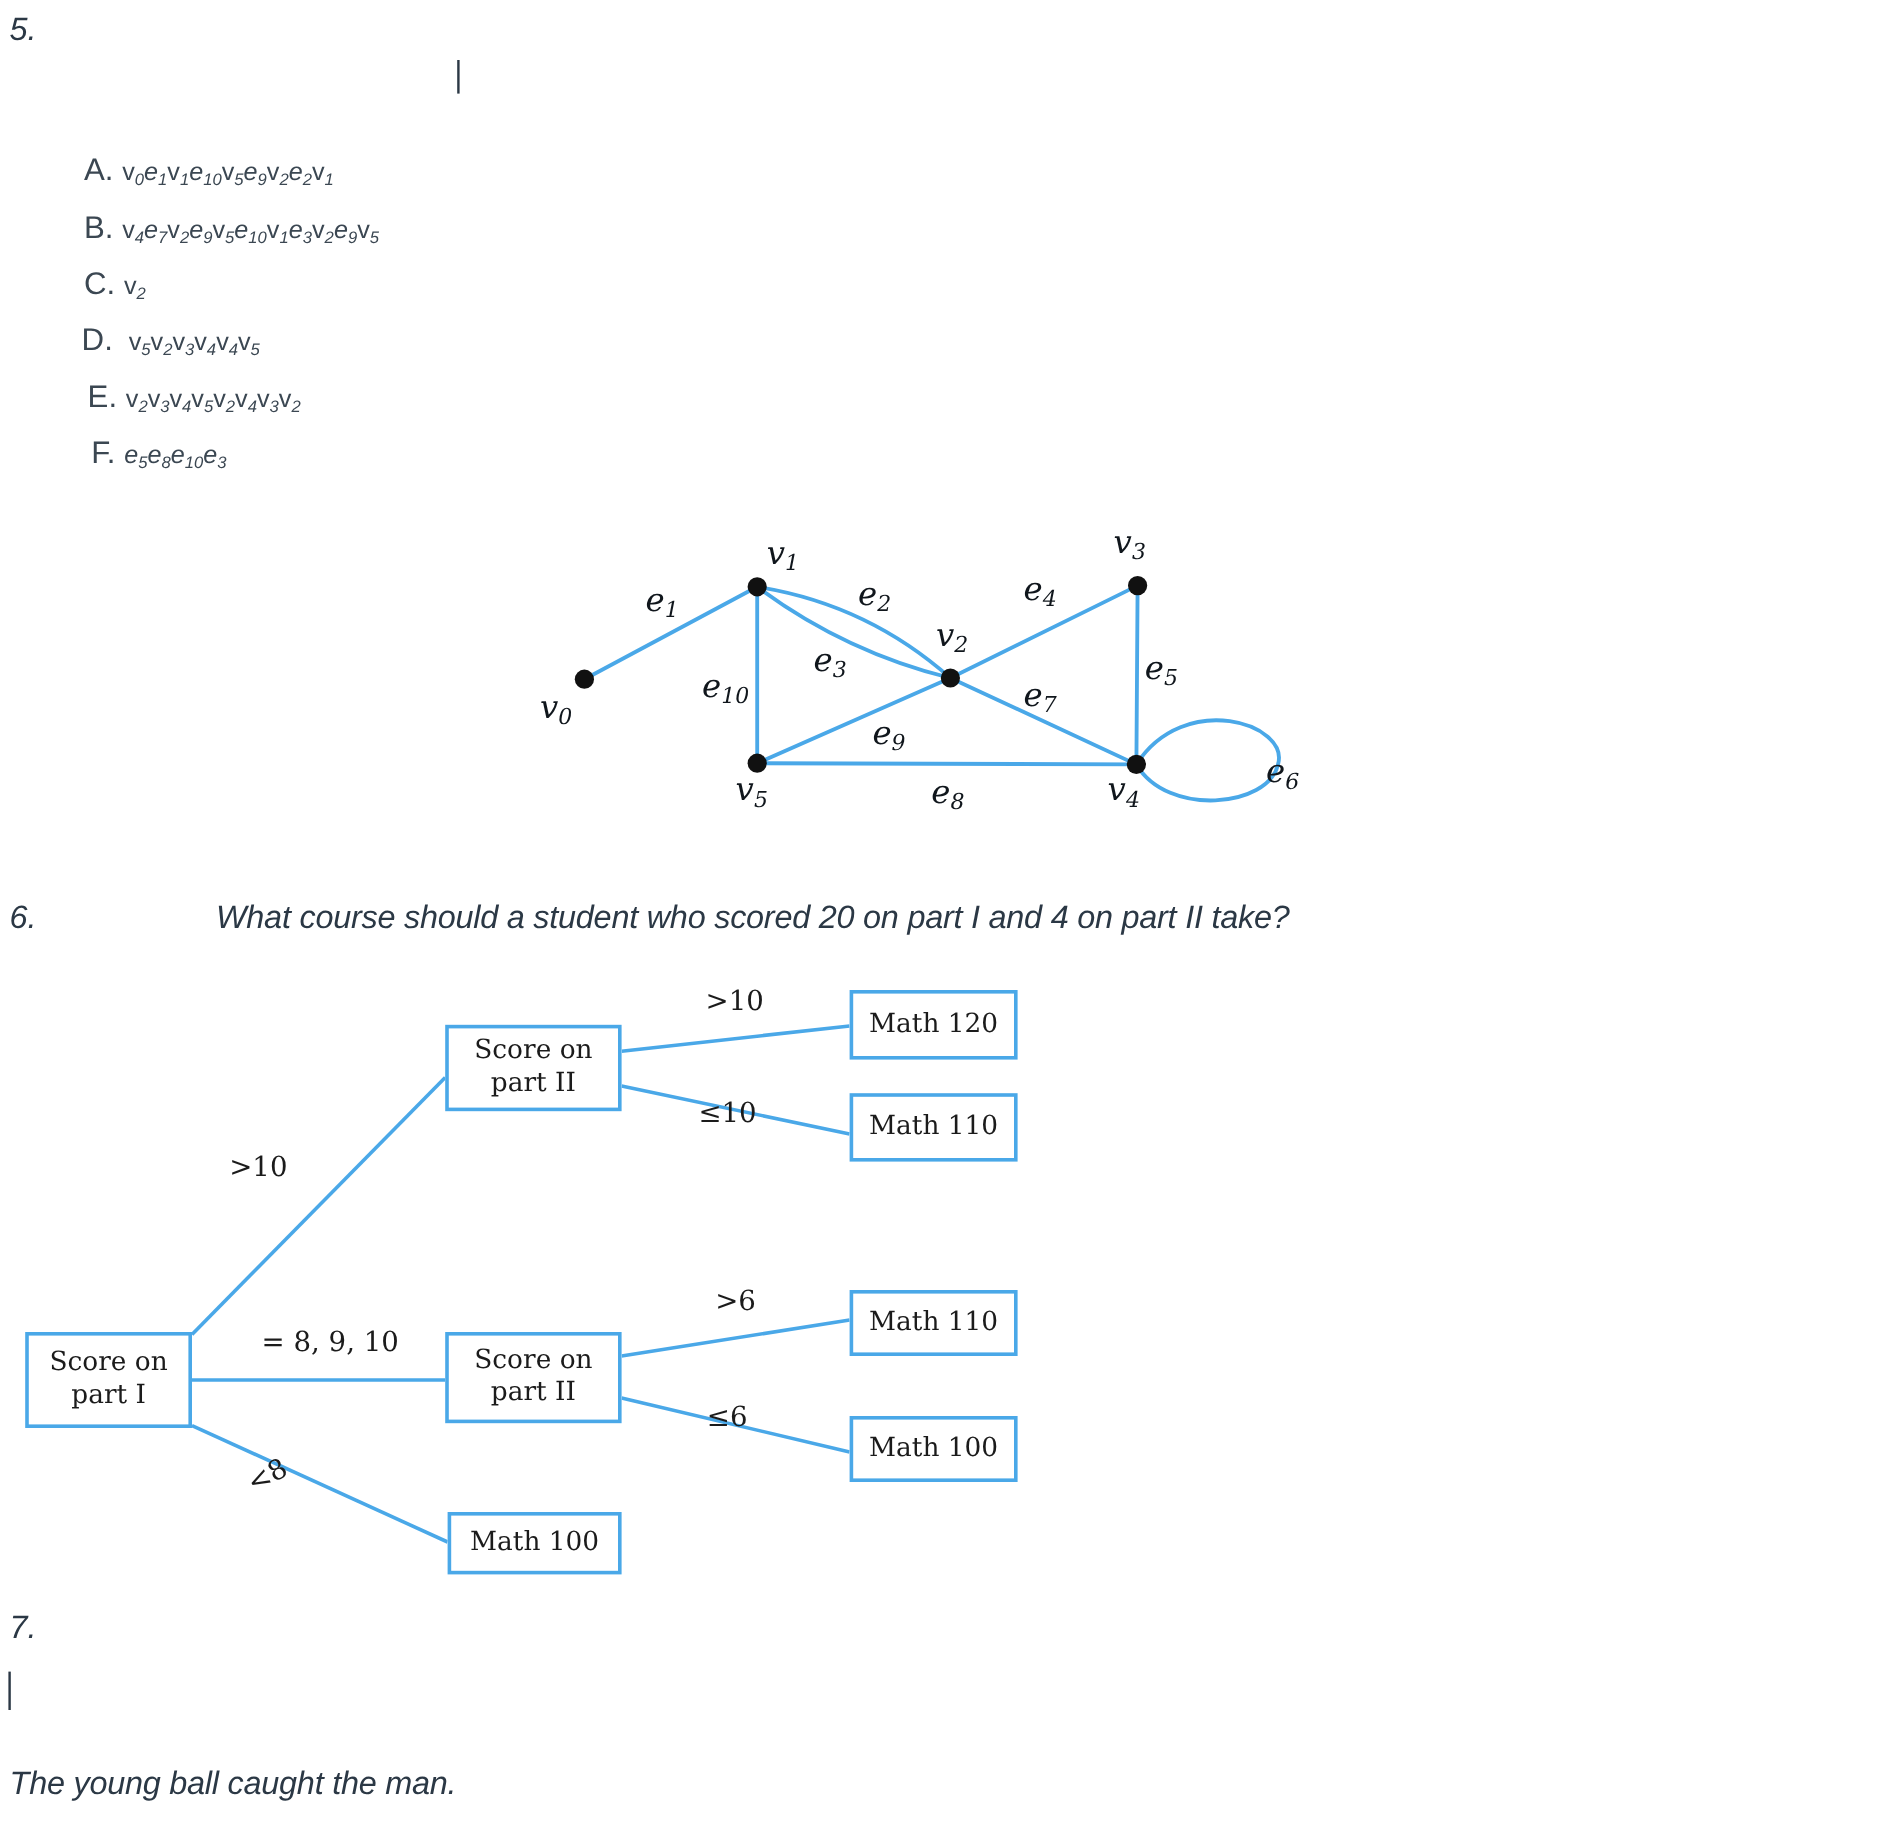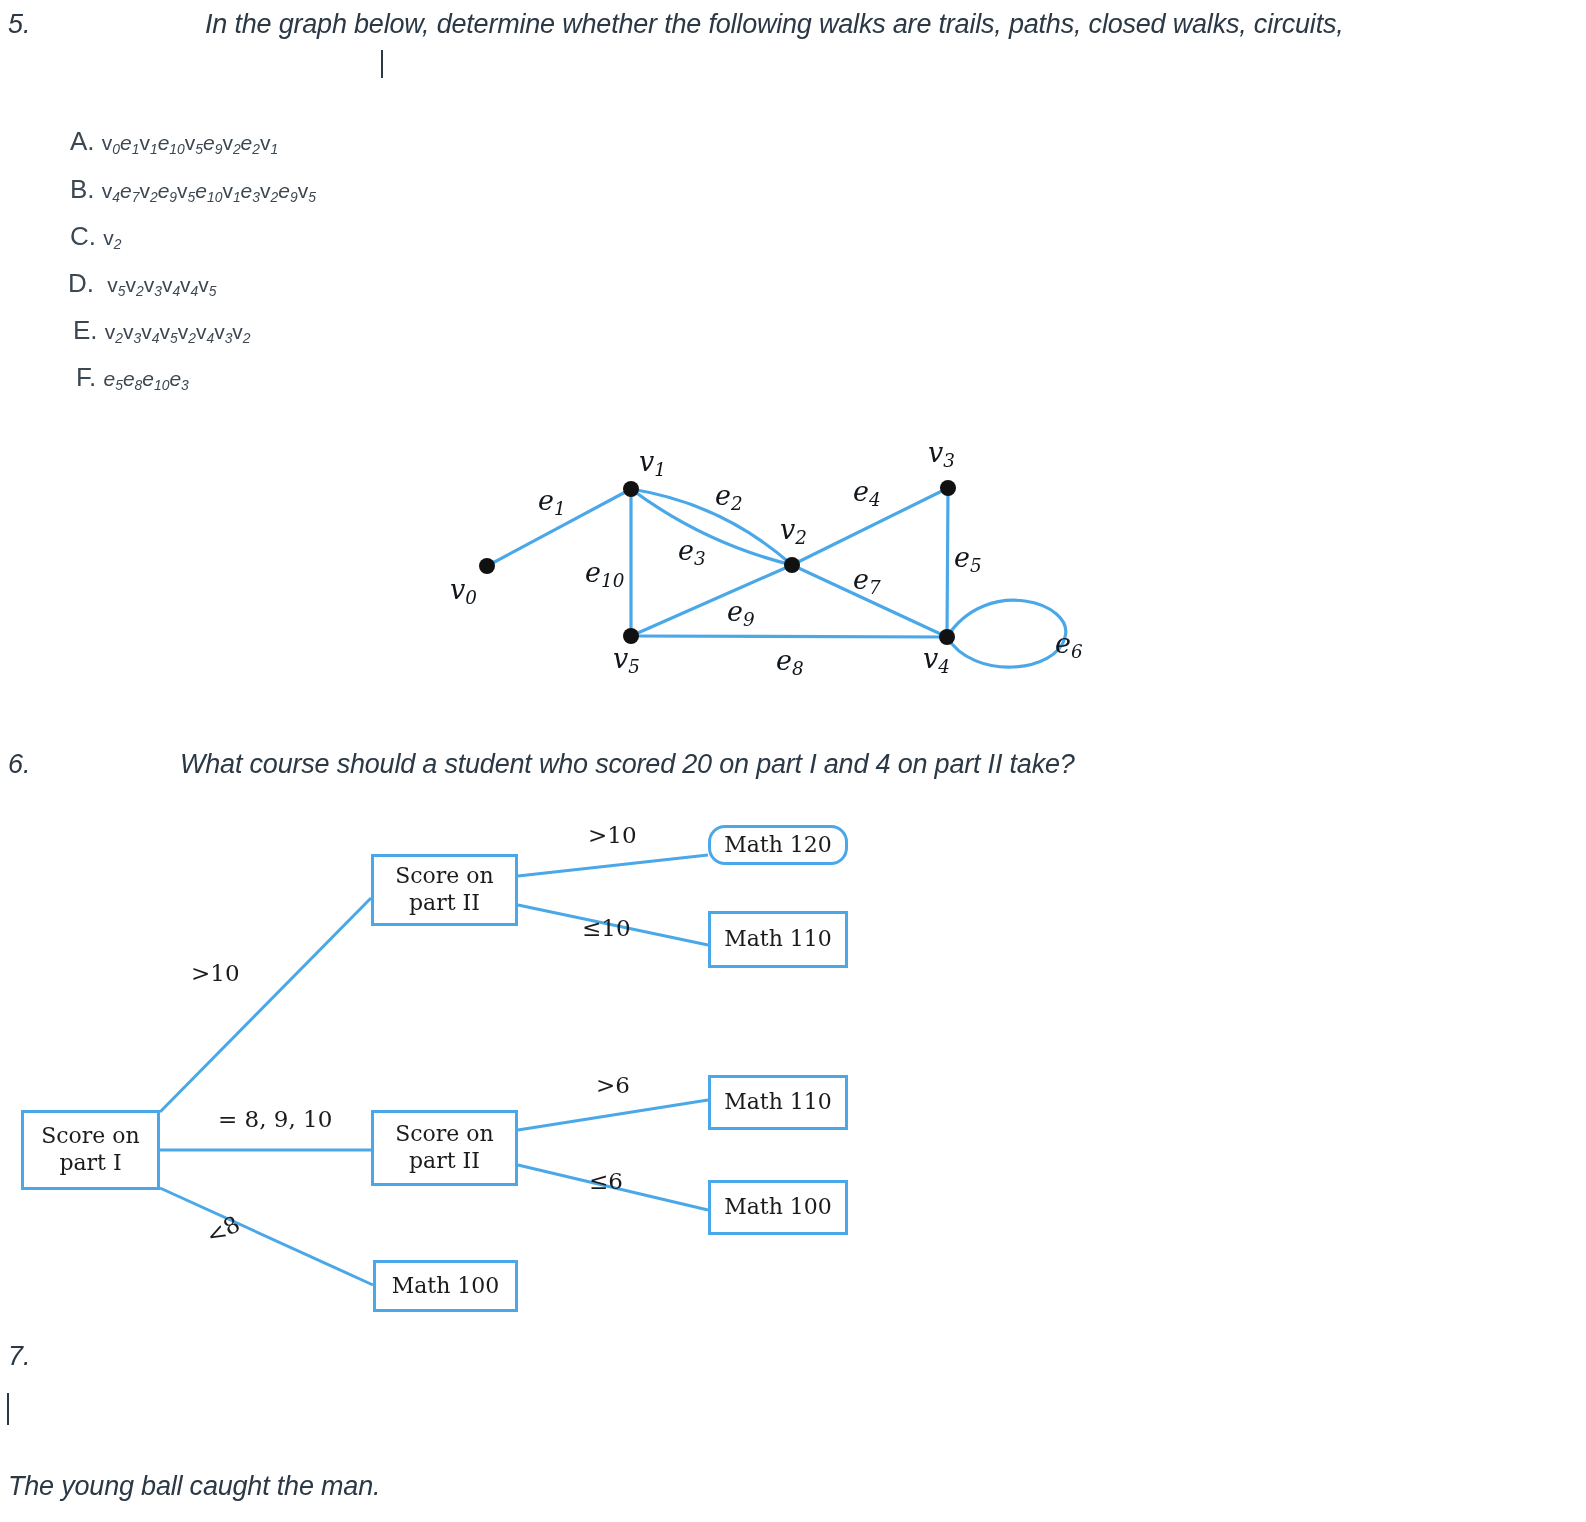--- a/index.html
+++ b/index.html
@@ -122,21 +122,20 @@
     width: 2px;
     background: #2b3845;
   }
 </style>
 </head>
 <body>
 
 <div class="page">
 
   <div class="qnum" style="left:8px; top:4px;">5.</div>
-  <div class="qline" style="left:205px; top:4px;">In the graph below, determine whether the following walks are trails, paths, closed walks, circuits,</div>
   <div class="caret" style="left:381px; top:50px; height:28px;"></div>
 
   <div class="choice" style="left:70px;  top:126px;">
     <span class="lbl">A.</span>
     <span class="expr"> <span>v</span><sub>0</sub><span class="it">e</span><sub>1</sub><span>v</span><sub>1</sub><span class="it">e</span><sub>10</sub><span>v</span><sub>5</sub><span class="it">e</span><sub>9</sub><span>v</span><sub>2</sub><span class="it">e</span><sub>2</sub><span>v</span><sub>1</sub></span>
   </div>
   <div class="choice" style="left:70px;  top:174px;">
     <span class="lbl">B.</span>
     <span class="expr"> <span>v</span><sub>4</sub><span class="it">e</span><sub>7</sub><span>v</span><sub>2</sub><span class="it">e</span><sub>9</sub><span>v</span><sub>5</sub><span class="it">e</span><sub>10</sub><span>v</span><sub>1</sub><span class="it">e</span><sub>3</sub><span>v</span><sub>2</sub><span class="it">e</span><sub>9</sub><span>v</span><sub>5</sub></span>
   </div>
@@ -206,21 +205,21 @@
         <path d="M 518 105 L 708 145" stroke="#4aa8e8" stroke-width="3" fill="none"></path>
         <path d="M 518 330 L 708 300" stroke="#4aa8e8" stroke-width="3" fill="none"></path>
         <path d="M 518 365 L 708 410" stroke="#4aa8e8" stroke-width="3" fill="none"></path>
       </svg>
   <div class="tbox" style="left: 21px; top: 310px; width: 139px; height: 80px;">Score on
 part I</div>
       <div class="tbox" style="left: 371px; top: 54px; width: 147px; height: 72px;">Score on
 part II</div>
       <div class="tbox" style="left: 371px; top: 310px; width: 147px; height: 76px;">Score on
 part II</div>
-      <div class="tbox" style="left: 708px; top: 25px; width: 140px; height: 40px; border-radius: 17px;">Math 120</div>
+      <div class="tbox" style="left: 708px; top: 25px; width: 140px; height: 58px;">Math 120</div>
       <div class="tbox" style="left: 708px; top: 111px; width: 140px; height: 57px;">Math 110</div>
       <div class="tbox" style="left: 708px; top: 275px; width: 140px; height: 55px;">Math 110</div>
       <div class="tbox" style="left: 708px; top: 380px; width: 140px; height: 55px;">Math 100</div>
       <div class="tbox" style="left: 373px; top: 460px; width: 145px; height: 52px;">Math 100</div>
       <div class="tlabel" style="left: 588px; top: 22px;">&gt;10</div>
       <div class="tlabel" style="left: 582px; top: 115px;">≤10</div>
       <div class="tlabel" style="left: 191px; top: 160px;">&gt;10</div>
       <div class="tlabel" style="left: 218px; top: 306px;">= 8, 9, 10</div>
       <div class="tlabel" style="left: 596px; top: 272px;">&gt;6</div>
       <div class="tlabel" style="left: 589px; top: 368px;">≤6</div>

